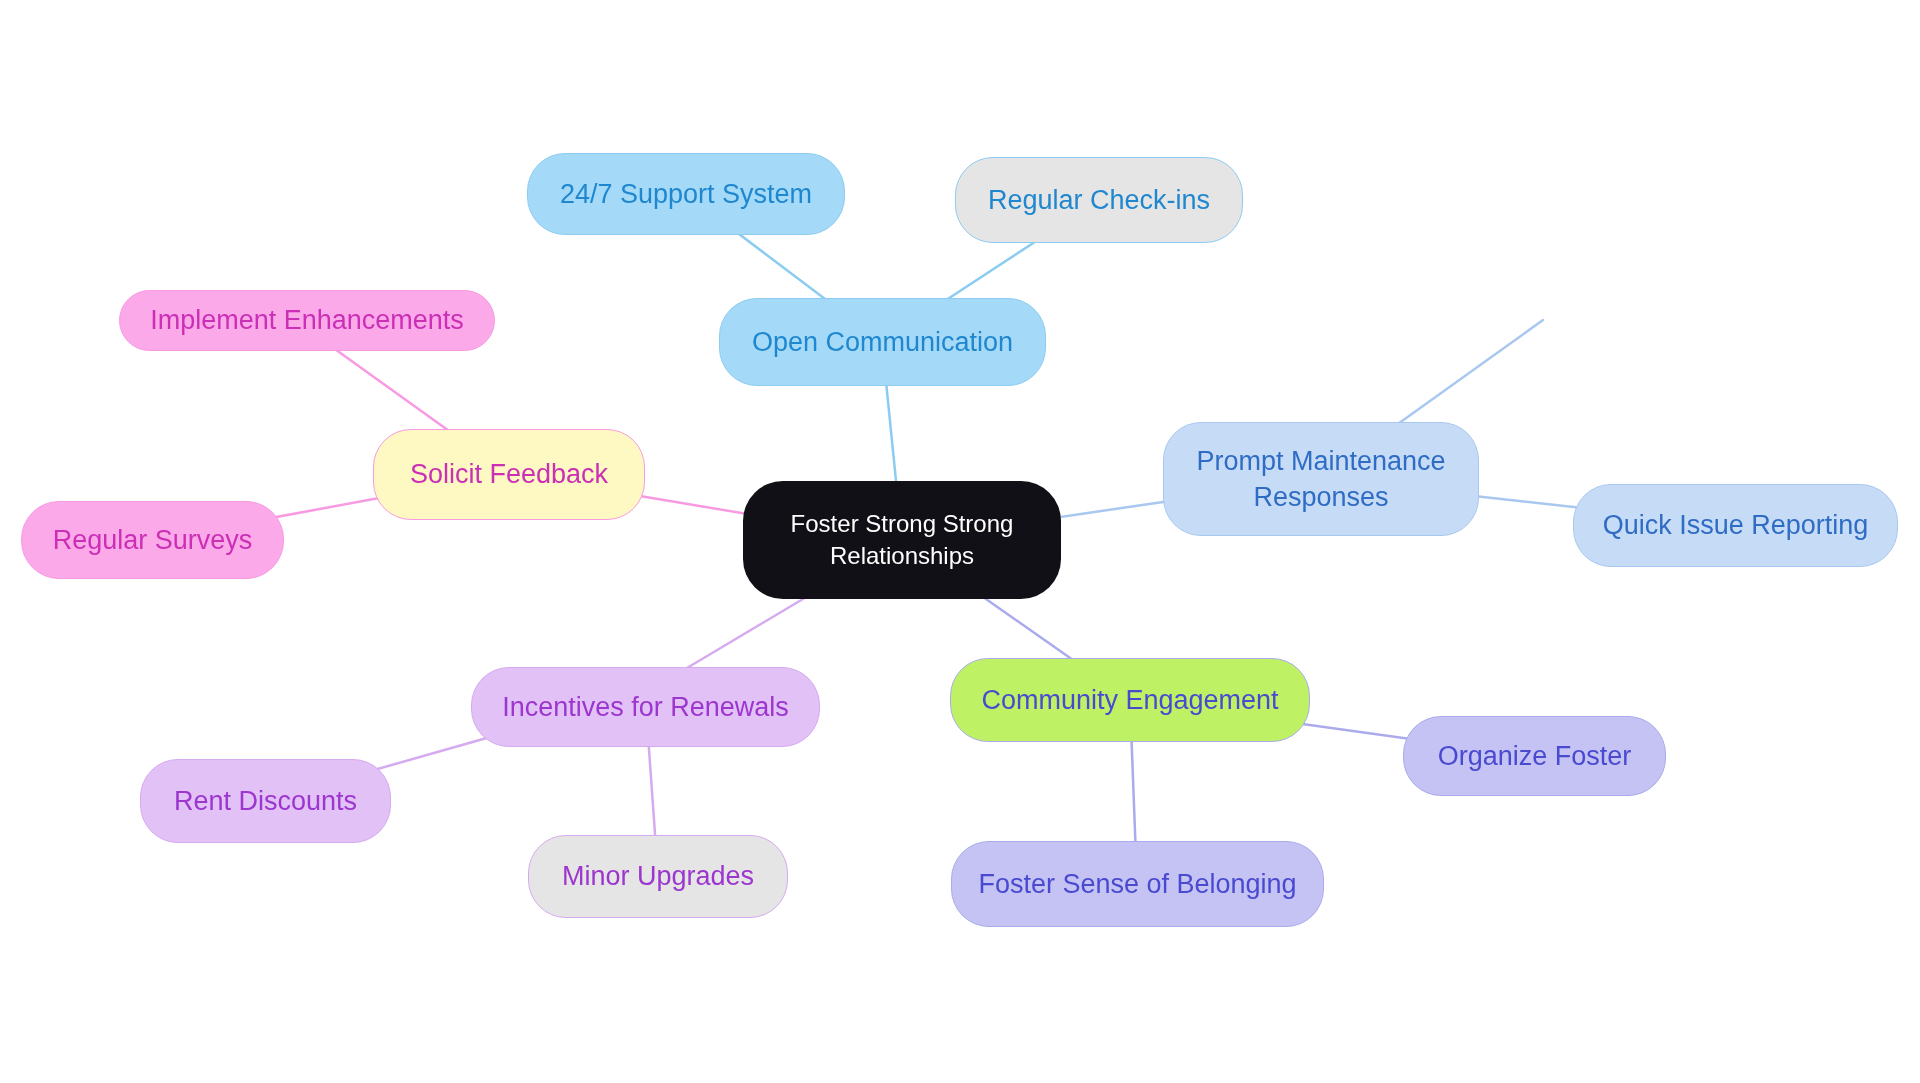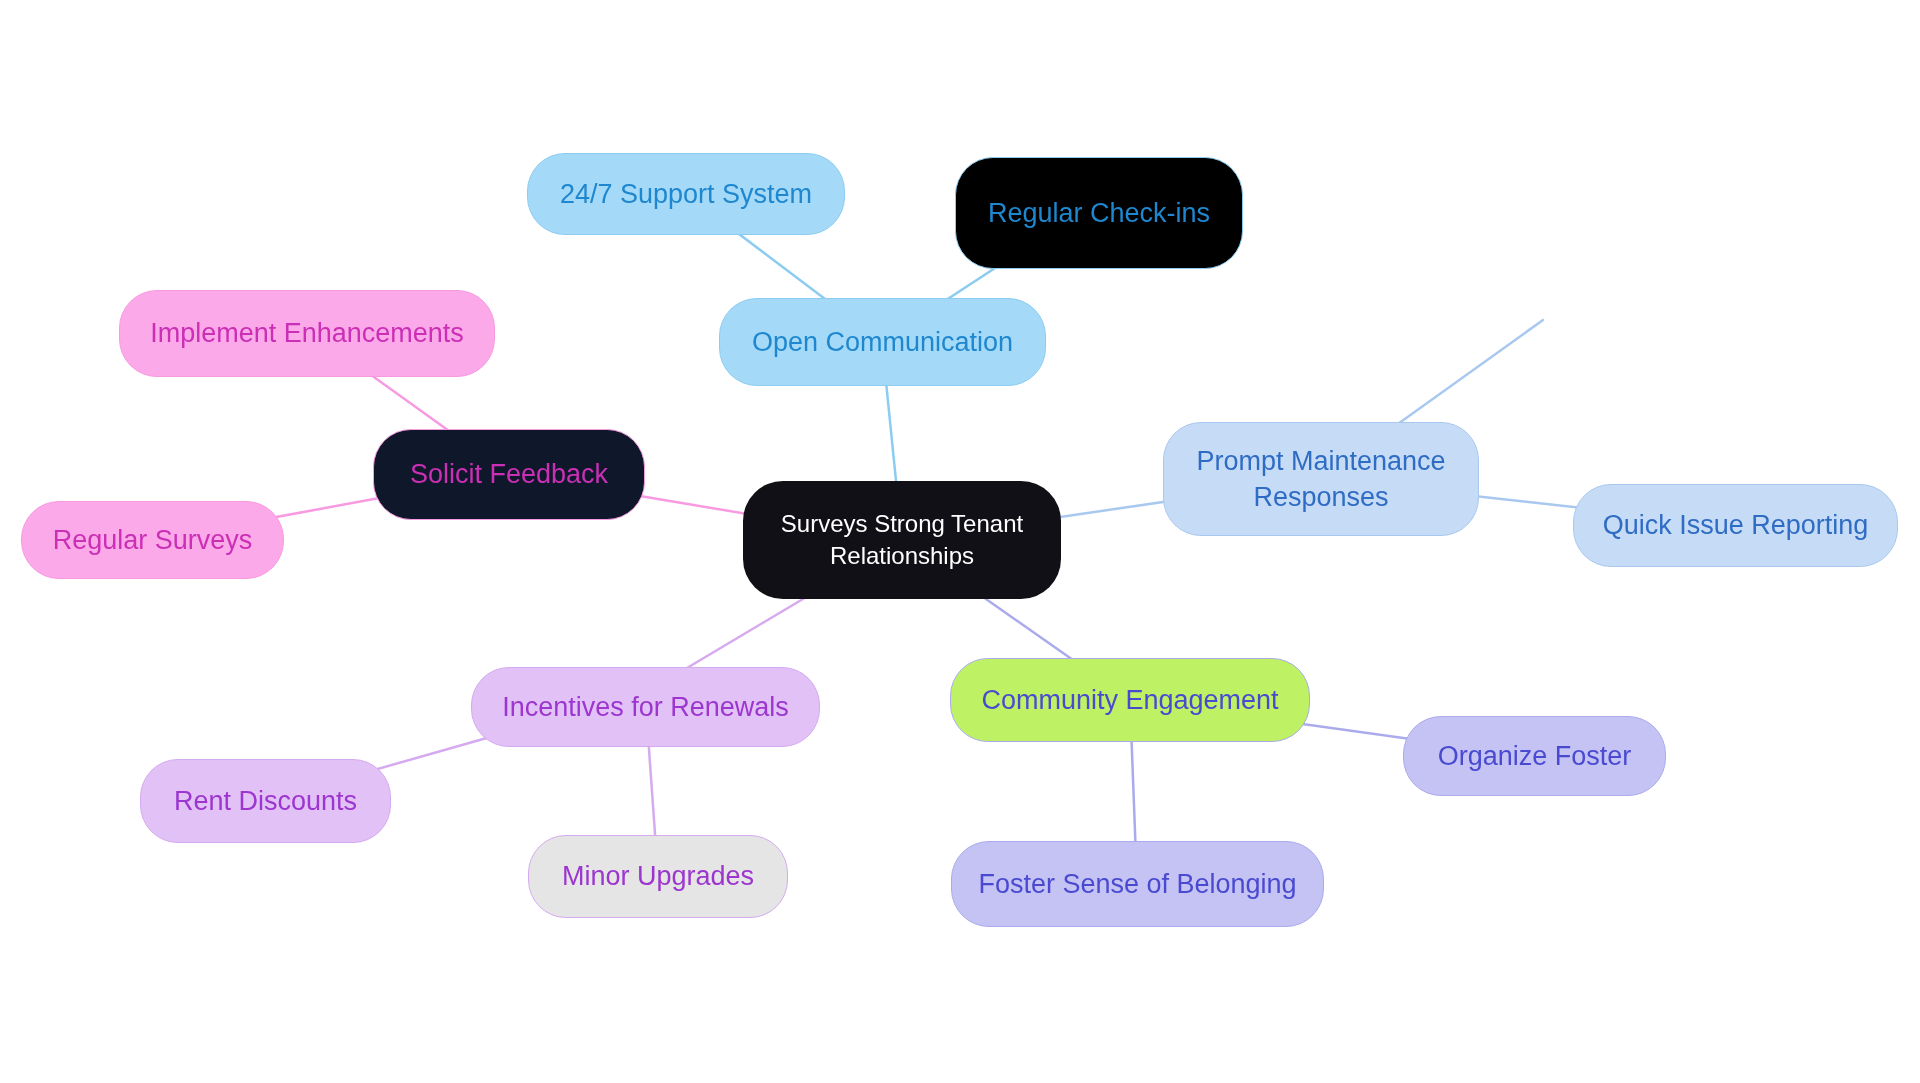--- a/index.html
+++ b/index.html
@@ -71,44 +71,44 @@
     <line x1="902" y1="540" x2="645" y2="693" stroke="#d5aaef"></line>
     <line x1="645" y1="693" x2="265" y2="801" stroke="#d5aaef"></line>
     <line x1="645" y1="693" x2="658" y2="876" stroke="#d5aaef"></line>
 
     <line x1="902" y1="540" x2="1130" y2="700" stroke="#aaaaec"></line>
     <line x1="1130" y1="700" x2="1534" y2="756" stroke="#aaaaec"></line>
     <line x1="1130" y1="700" x2="1137" y2="884" stroke="#aaaaec"></line>
   </svg>
 
   <div class="node central" style="left: 743px; top: 481px; width: 318px; height: 118px; background: rgb(16, 16, 22); color: rgb(255, 255, 255); border: none;">
-    <span>Surveys Strong Tenant Relationships</span>
+    <span>Foster Strong Strong Relationships</span>
   </div>
 
   <div class="node" style="left: 719px; top: 298px; width: 327px; height: 88px; background: rgb(164, 218, 247); color: rgb(30, 135, 207); border-color: rgb(140, 204, 241);">
     <span>Open Communication</span>
   </div>
   <div class="node" style="left: 527px; top: 153px; width: 318px; height: 82px; background: rgb(164, 218, 247); color: rgb(30, 135, 207); border-color: rgb(140, 204, 241);">
     <span>24/7 Support System</span>
   </div>
-  <div class="node" style="left: 955px; top: 157px; width: 288px; height: 112px; background: #000000; color: rgb(30, 135, 207); border-color: rgb(140, 204, 241);">
+  <div class="node" style="left: 955px; top: 157px; width: 288px; height: 86px; background: #e5e5e5; color: rgb(30, 135, 207); border-color: rgb(140, 204, 241);">
     <span>Regular Check-ins</span>
   </div>
 
   <div class="node" style="left: 1163px; top: 422px; width: 316px; height: 114px; background: rgb(198, 219, 246); color: rgb(47, 108, 196); border-color: rgb(169, 200, 239);">
     <span>Prompt Maintenance Responses</span>
   </div>
   <div class="node" style="left: 1573px; top: 484px; width: 325px; height: 83px; background: rgb(198, 219, 246); color: rgb(47, 108, 196); border-color: rgb(169, 200, 239);">
     <span>Quick Issue Reporting</span>
   </div>
 
-  <div class="node" style="left: 373px; top: 429px; width: 272px; height: 91px; background: #0f172a; color: rgb(203, 47, 181); border-color: rgb(248, 154, 225);">
+  <div class="node" style="left: 373px; top: 429px; width: 272px; height: 91px; background: #fef9c3; color: rgb(203, 47, 181); border-color: rgb(248, 154, 225);">
     <span>Solicit Feedback</span>
   </div>
-  <div class="node" style="left: 119px; top: 290px; width: 376px; height: 87px; background: rgb(251, 169, 233); color: rgb(203, 47, 181); border-color: rgb(248, 154, 225);">
+  <div class="node" style="left: 119px; top: 290px; width: 376px; height: 61px; background: rgb(251, 169, 233); color: rgb(203, 47, 181); border-color: rgb(248, 154, 225);">
     <span>Implement Enhancements</span>
   </div>
   <div class="node" style="left: 21px; top: 501px; width: 263px; height: 78px; background: rgb(251, 169, 233); color: rgb(203, 47, 181); border-color: rgb(248, 154, 225);">
     <span>Regular Surveys</span>
   </div>
 
   <div class="node" style="left: 471px; top: 667px; width: 349px; height: 80px; background: rgb(226, 193, 246); color: rgb(156, 54, 207); border-color: rgb(213, 170, 239);">
     <span>Incentives for Renewals</span>
   </div>
   <div class="node" style="left: 140px; top: 759px; width: 251px; height: 84px; background: rgb(226, 193, 246); color: rgb(156, 54, 207); border-color: rgb(213, 170, 239);">

